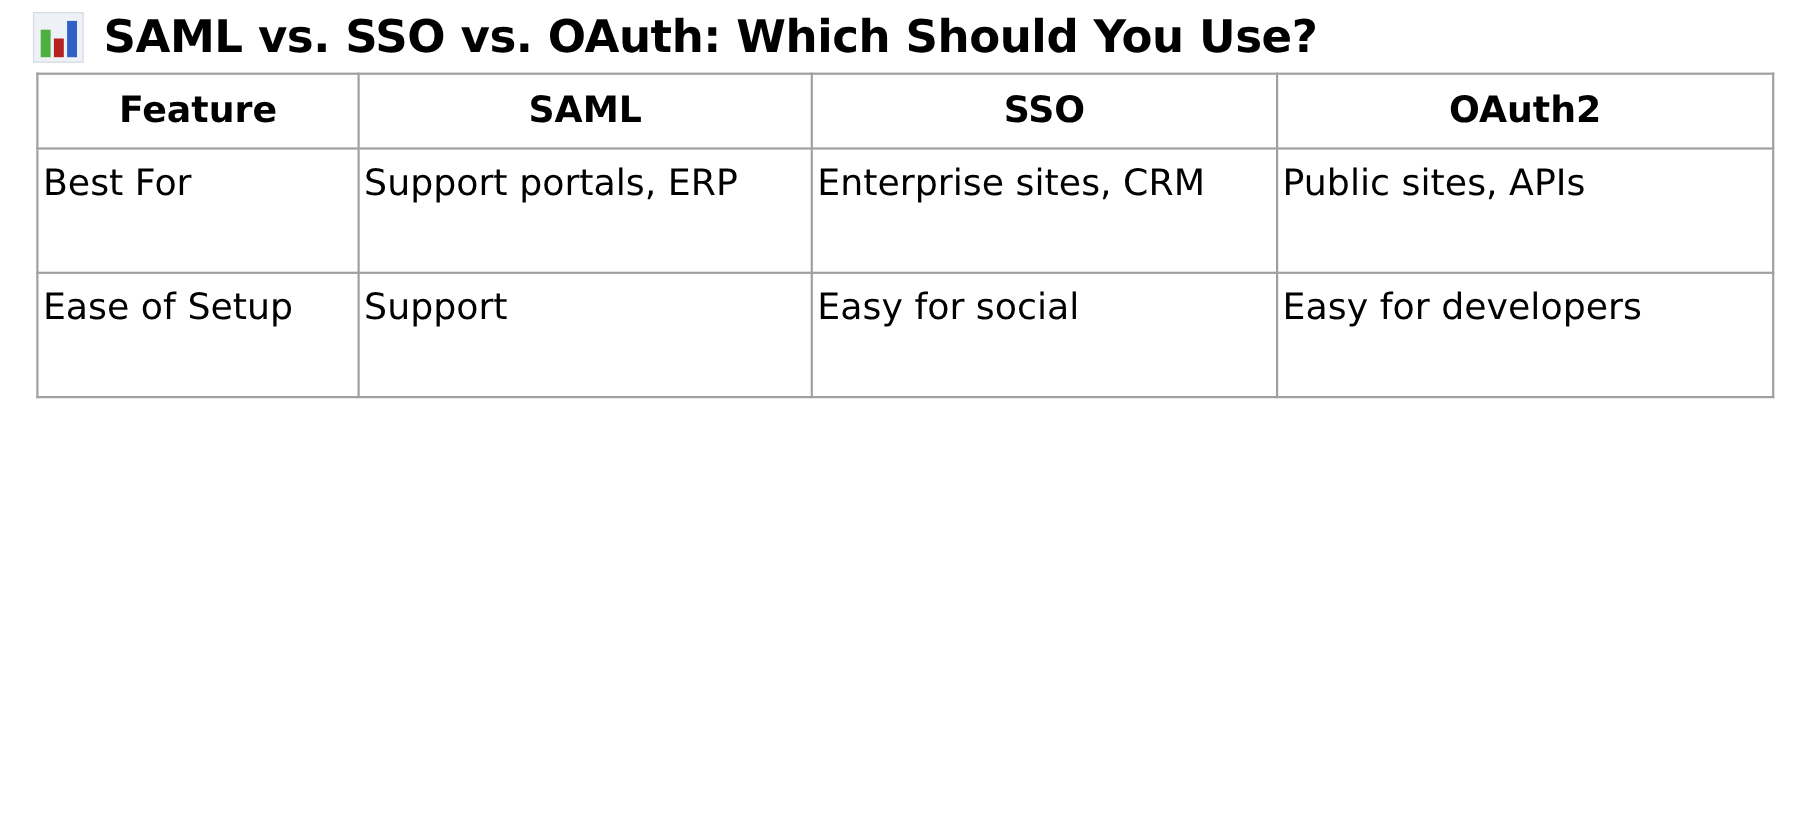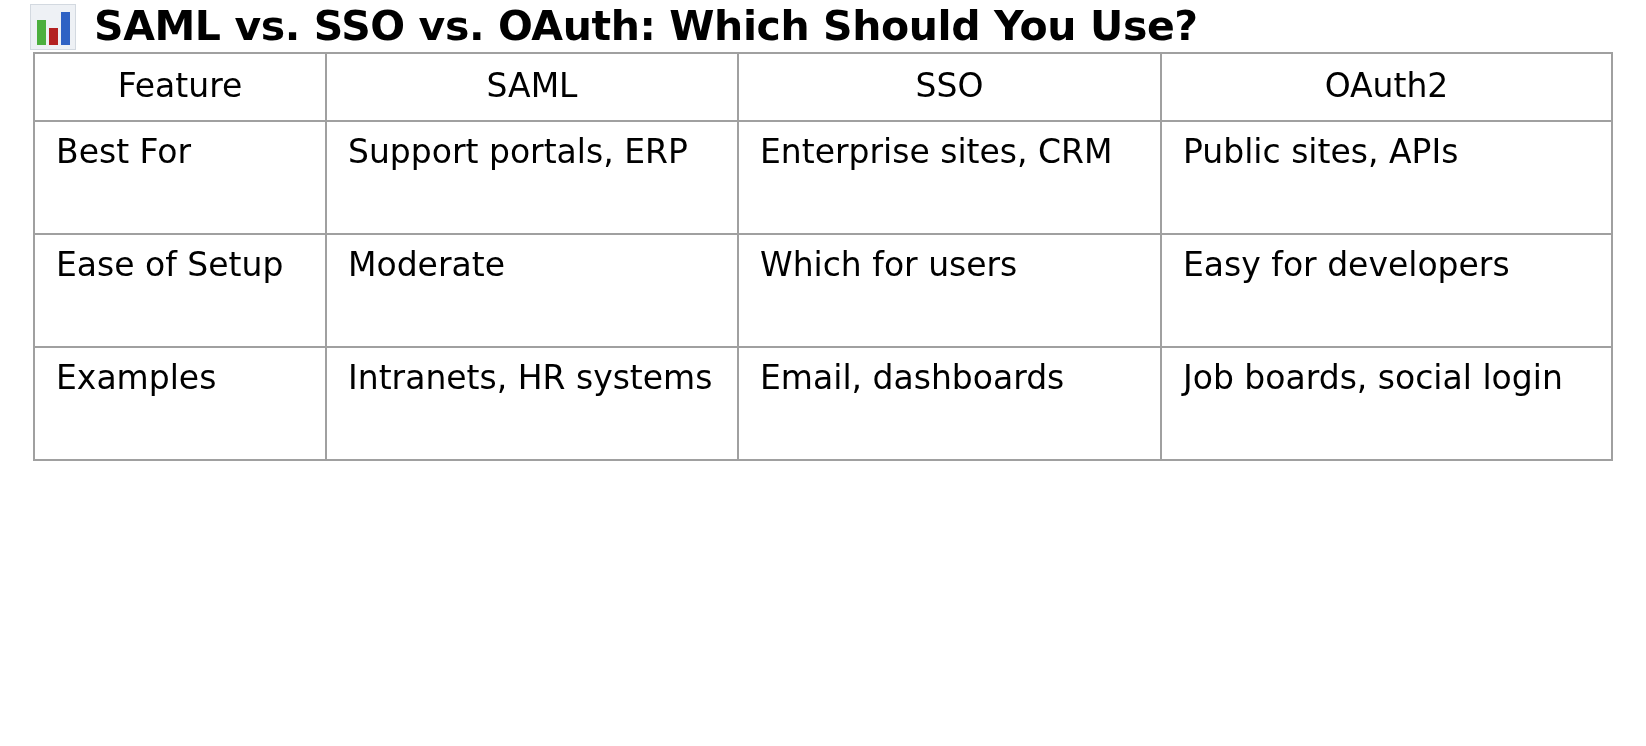--- a/index.html
+++ b/index.html
@@ -21,21 +21,21 @@
     box-sizing: border-box;
     padding: 0;
   }
 
   
   .title-row {
     display: flex;
     align-items: center;
     gap: 18px;
     padding: 18px 0 16px 30px;
-    height: 52px;
+    height: 66px;
     box-sizing: border-box;
   }
   .bar-chart-icon {
     width: 46px;
     height: 46px;
     flex: 0 0 46px;
     position: relative;
     background: #eef1f5;
     border: 1px solid #d3d9e0;
     box-sizing: border-box;
@@ -77,26 +77,26 @@
   table.compare col.c1 { width: 412px; }
   table.compare col.c2 { width: 423px; }
   table.compare col.c3 { width: 451px; }
 
   table.compare th,
   table.compare td {
     border: 2px solid #a0a0a0;
     vertical-align: top;
     font-size: 33px;
     line-height: 1.32;
-    padding: 8px 14px 10px 21px;
+    padding: 8px 14px 10px 4px;
     box-sizing: border-box;
   }
   table.compare th {
     text-align: center;
-    font-weight: normal;
+    font-weight: bold;
     padding: 10px 12px 12px 12px;
     height: 62px;
   }
   table.compare td {
     text-align: left;
     font-weight: normal;
   }
   table.compare tr.tall td { height: 113px; }
   table.compare tr.short td { height: 62px; }
 </style>
@@ -132,27 +132,21 @@
       </thead>
       <tbody>
         <tr class="tall">
           <td>Best For</td>
           <td>Support portals, ERP</td>
           <td>Enterprise sites, CRM</td>
           <td>Public sites, APIs</td>
         </tr>
         <tr class="tall">
           <td>Ease of Setup</td>
-          <td>Moderate</td>
-          <td>Which for users</td>
+          <td>Support</td>
+          <td>Easy for social</td>
           <td>Easy for developers</td>
-        </tr>
-        <tr class="tall">
-          <td>Examples</td>
-          <td>Intranets, HR systems</td>
-          <td>Email, dashboards</td>
-          <td>Job boards, social login</td>
         </tr>
       </tbody>
     </table>
   </div>
 
 </div>
 
 </body></html>

